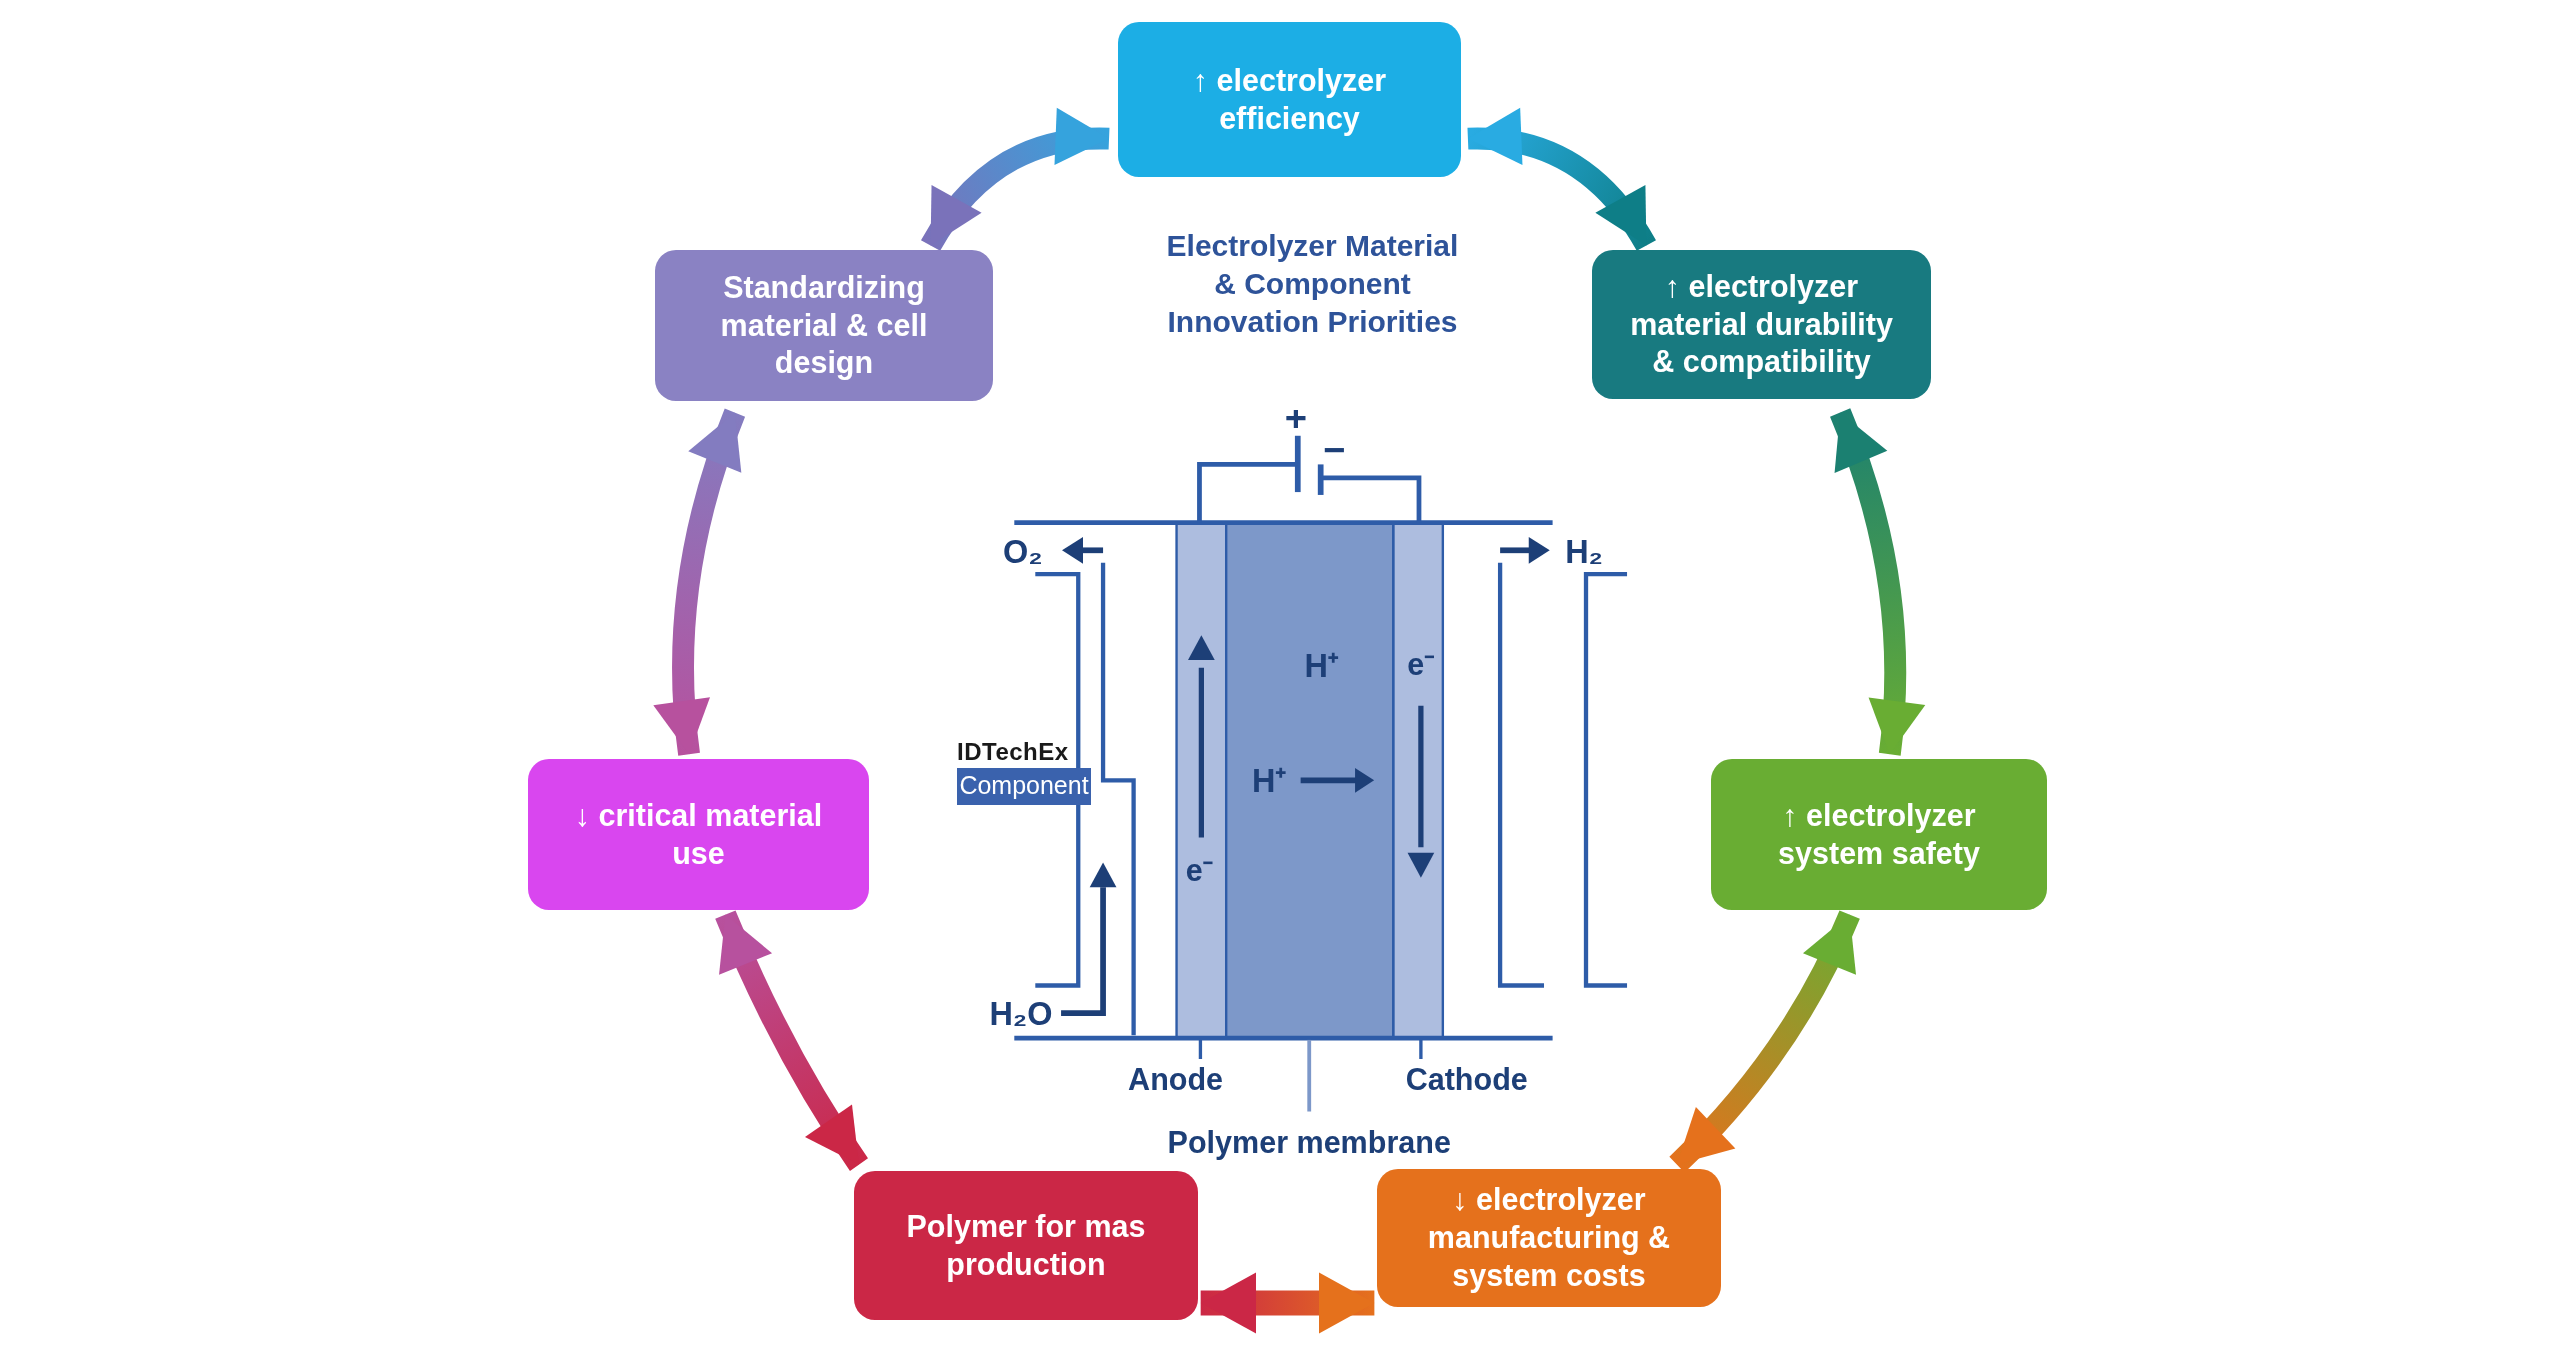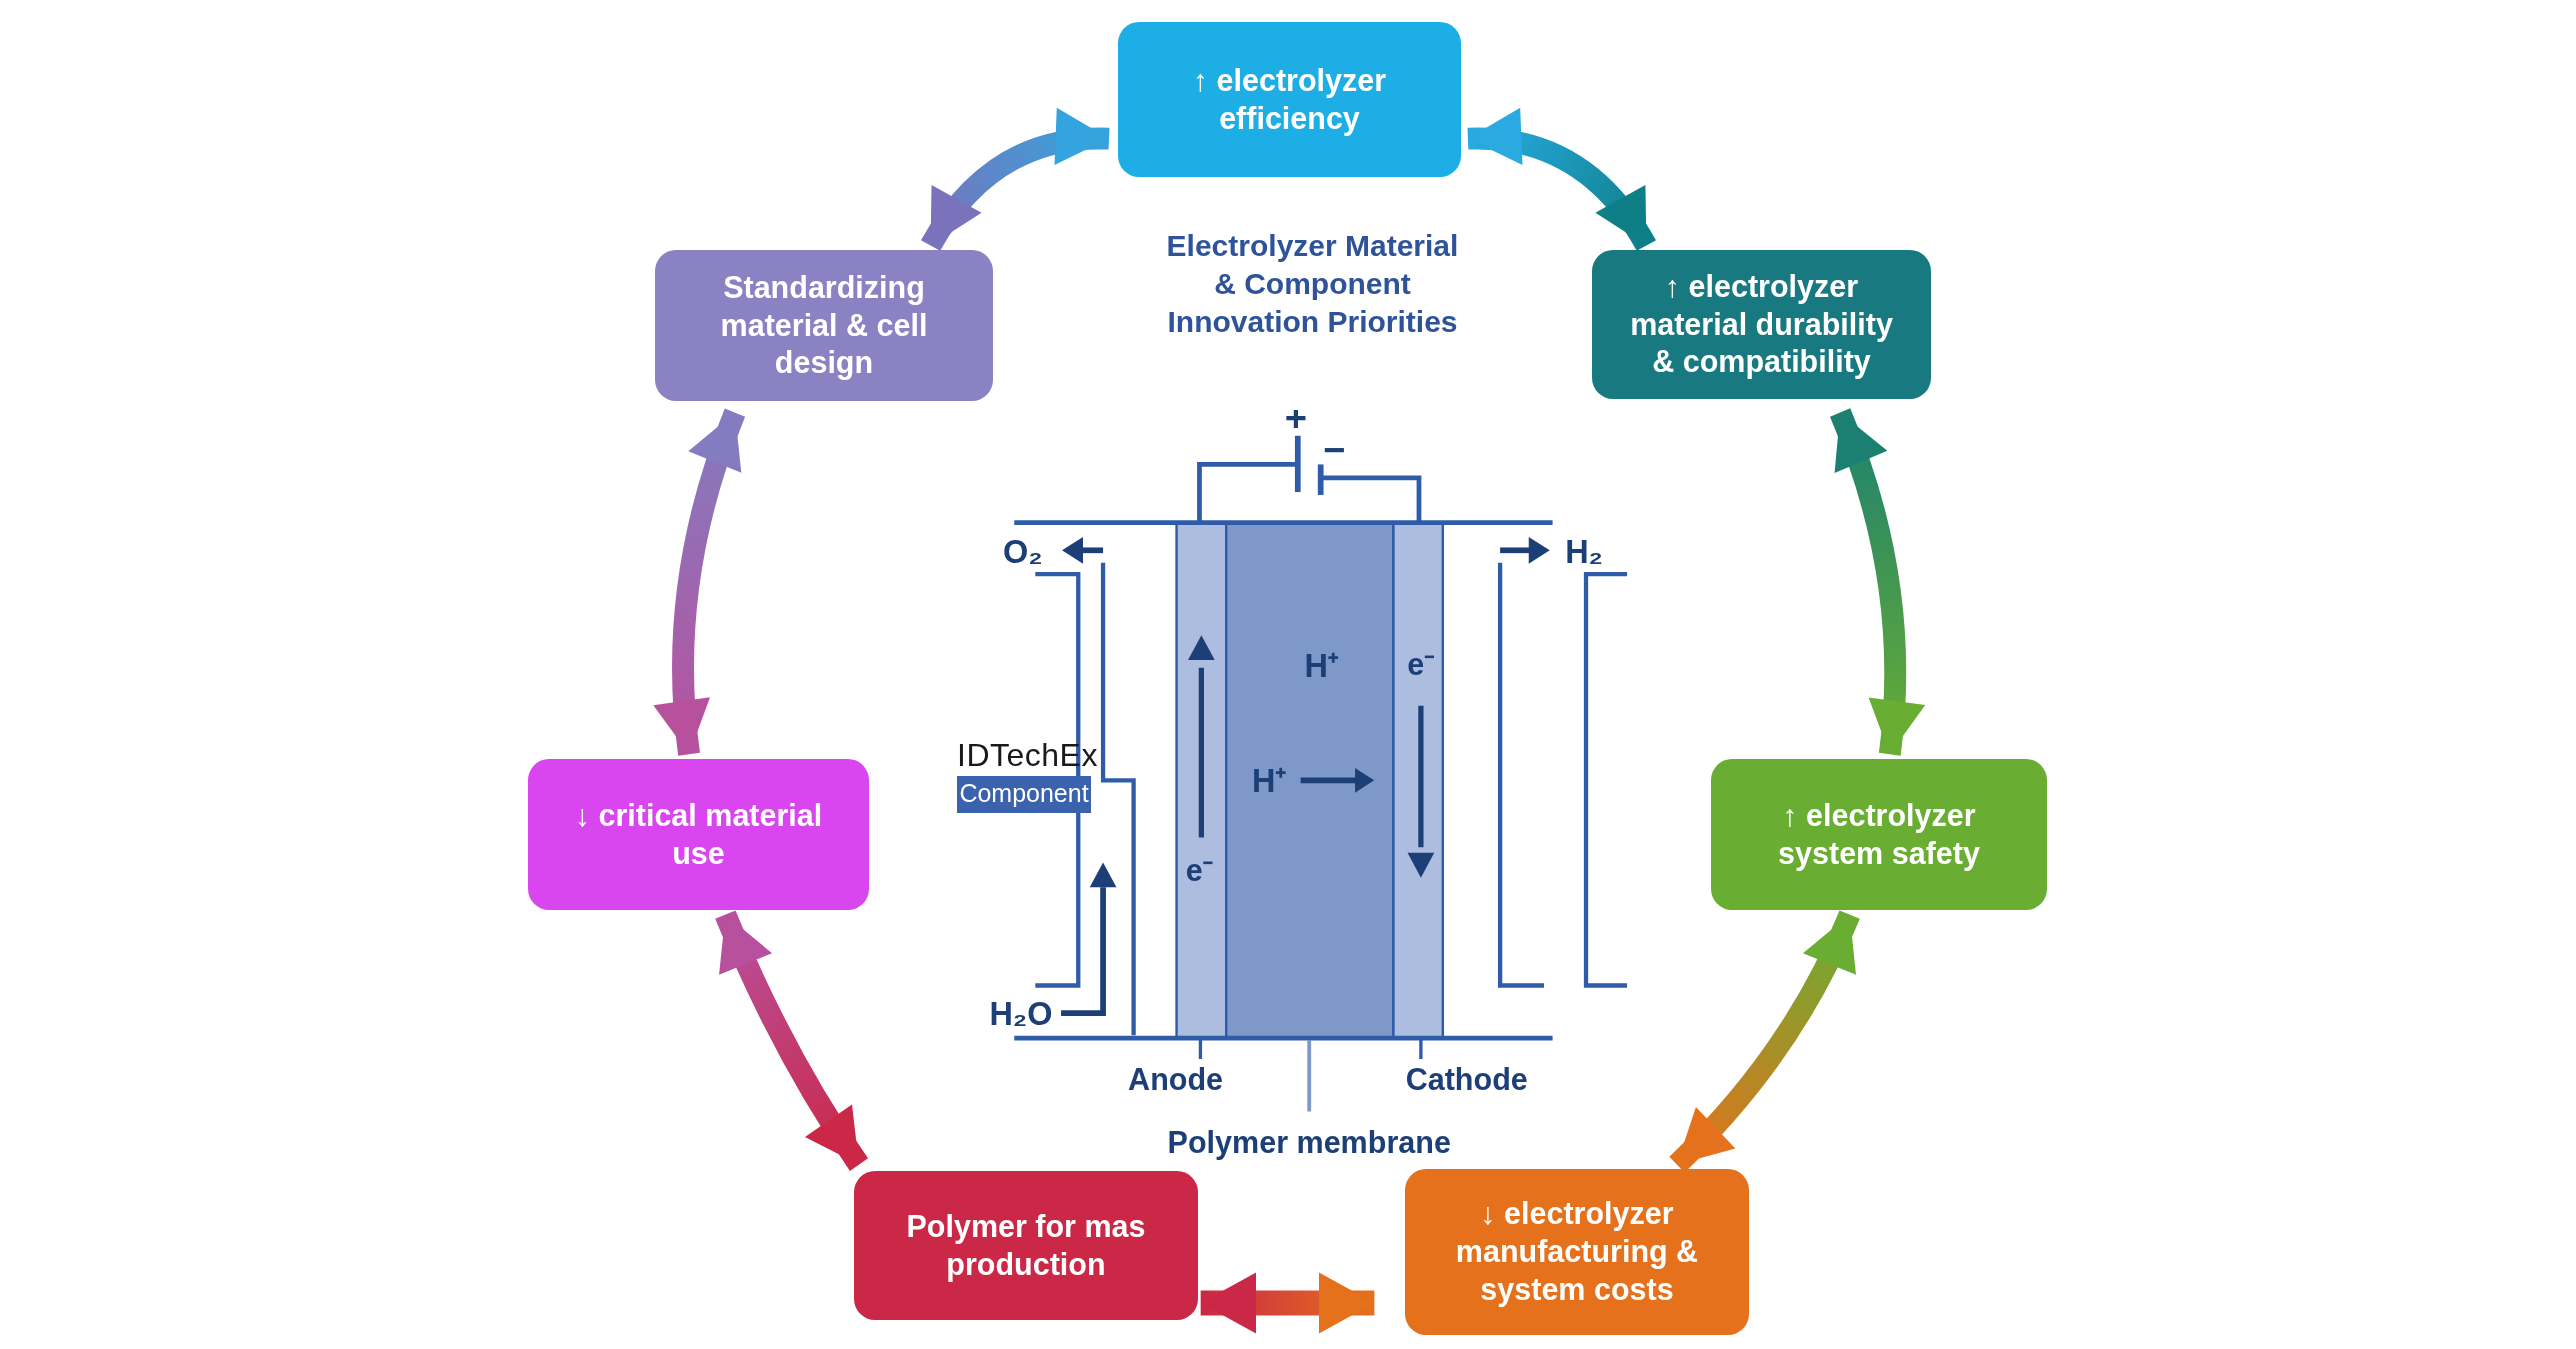--- a/index.html
+++ b/index.html
@@ -6,21 +6,21 @@
   .stage{position:relative;width:2576px;height:1350px;background:#fff;overflow:hidden;
          font-family:"Liberation Sans",sans-serif;}
   .layer{position:absolute;left:0;top:0;}
   .box{position:absolute;border-radius:21px;color:#fff;font-weight:700;font-size:30.5px;
        line-height:1.24;display:flex;align-items:center;justify-content:center;
        text-align:center;white-space:pre-line;z-index:3;}
   .title{position:absolute;left:1026px;top:227px;width:573px;text-align:center;
          font-size:30px;line-height:1.27;font-weight:700;color:#2e5399;
          white-space:pre-line;z-index:2;}
   .logo{position:absolute;left:957px;top:739px;width:143px;z-index:4;}
-  .logo-top{font-size:32px;font-weight:400;color:#1a1a1a;letter-spacing:0.5px;line-height:1.05;}
+  .logo-top{font-size:24px;font-weight:700;color:#1a1a1a;letter-spacing:0.5px;line-height:1.05;}
   .logo-sub{margin-top:3.8px;width:134px;background:#3a62ad;color:#fff;font-size:25px;
             text-align:center;padding:2.9px 0 4.8px 0;}
   svg{position:absolute;}
   .cell-label{font-weight:700;fill:#1d3f77;}
 </style>
 </head>
 <body>
 
 <div class="stage">
 
@@ -104,21 +104,21 @@
 design</div>
   <div class="box" style="left: 1592px; top: 250px; width: 339px; height: 149px; background: rgb(24, 122, 128);">↑ electrolyzer
 material durability
 &amp; compatibility</div>
   <div class="box" style="left: 528px; top: 759px; width: 341px; height: 151px; background: #d946ef;">↓ critical material
 use</div>
   <div class="box" style="left: 1711px; top: 759px; width: 336px; height: 151px; background: rgb(105, 173, 51);">↑ electrolyzer
 system safety</div>
   <div class="box" style="left: 854px; top: 1171px; width: 344px; height: 149px; background: rgb(203, 39, 70);">Polymer for mas
 production</div>
-  <div class="box" style="left: 1377px; top: 1169px; width: 344px; height: 166px; background: rgb(229, 113, 28); margin-left: 28px;">↓ electrolyzer
+  <div class="box" style="left: 1377px; top: 1169px; width: 344px; height: 138px; background: rgb(229, 113, 28);">↓ electrolyzer
 manufacturing &amp;
 system costs</div>
 
   <svg style="left:954px;top:410px;" width="678" height="754" viewBox="1000 430 710 790">
 
     <rect x="1233" y="548" width="52" height="540" stroke="#2e5ca8" stroke-width="2.5" fill="#adbddf"></rect>
     <rect x="1460" y="548" width="52" height="540" stroke="#2e5ca8" stroke-width="2.5" fill="#adbddf"></rect>
     <rect x="1285" y="548" width="175" height="540" stroke="#2e5ca8" stroke-width="2.5" fill="#7d98c9"></rect>
 
     <path d="M1063,548 H1627" stroke="#2e5ca8" stroke-width="5"></path>

